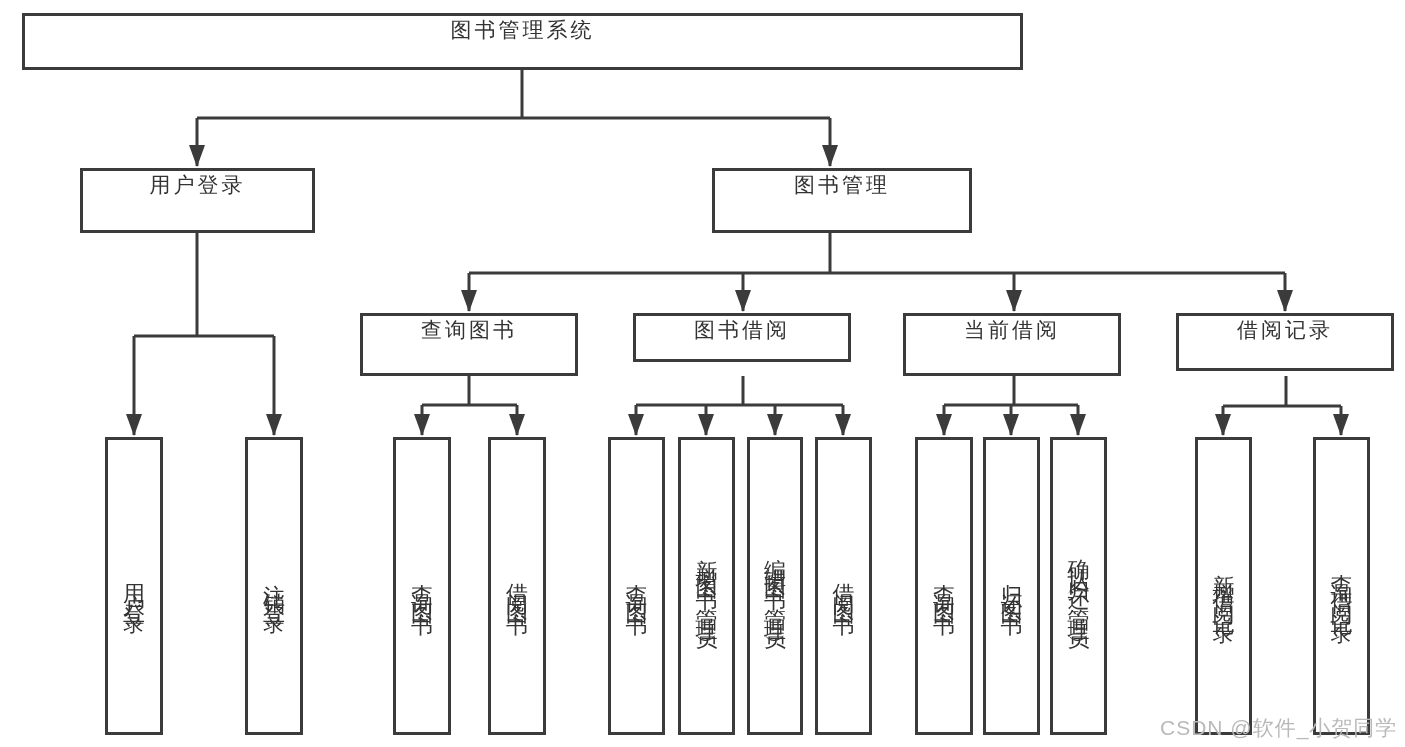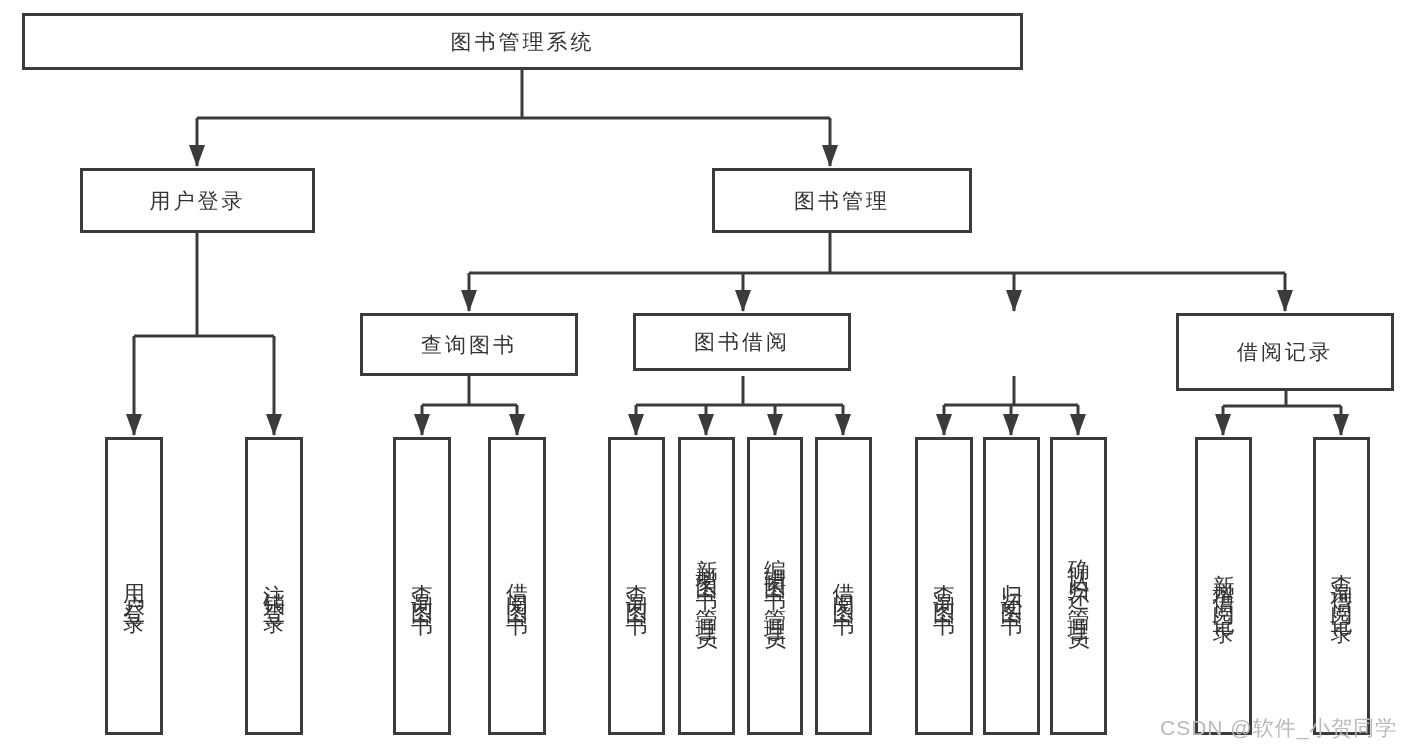--- a/index.html
+++ b/index.html
@@ -10,21 +10,21 @@
     font-family:"Liberation Sans","DejaVu Sans",sans-serif;
     color:#333333;
     overflow:hidden;
   }
   #connectors{position:absolute;left:0;top:0;width:1405px;height:747px;}
   .hbox{
     position:absolute;
     box-sizing:border-box;
     border:3px solid #3b3b3b;
     background:#ffffff;
-    display:flex;align-items:center;justify-content:center;
+    display:flex;justify-content:center;
     font-size:21px;letter-spacing:3px;
     white-space:nowrap;
   }
   .vbox{
     position:absolute;
     box-sizing:border-box;
     border:3px solid #3b3b3b;
     background:#ffffff;
     top:437px;height:298px;width:58px;
     display:flex;align-items:center;justify-content:center;
@@ -109,24 +109,27 @@
   <div class="hbox" style="left:80px;top:168px;width:235px;height:65px;">
     <span>用户登录</span>
   </div>
   <div class="hbox" style="left:712px;top:168px;width:260px;height:65px;">
     <span>图书管理</span>
   </div>
 
   <div class="hbox" style="left:360px;top:313px;width:218px;height:63px;">
     <span>查询图书</span>
   </div>
-  <div class="hbox" style="left:633px;top:313px;width:218px;height:58px;">
+  <div class="hbox" style="left:633px;top:313px;width:218px;height:49px;">
     <span>图书借阅</span>
   </div>
-  <div class="hbox" style="left:1176px;top:313px;width:218px;height:78px;">
+  <div class="hbox" style="left:903px;top:313px;width:218px;height:63px;">
+    <span>当前借阅</span>
+  </div>
+  <div class="hbox" style="left:1176px;top:313px;width:218px;height:58px;">
     <span>借阅记录</span>
   </div>
 
   <div class="vbox" style="left:105px;">
     <span class="vlabel">用户登录</span>
   </div>
   <div class="vbox" style="left:245px;">
     <span class="vlabel">注销登录</span>
   </div>
 

